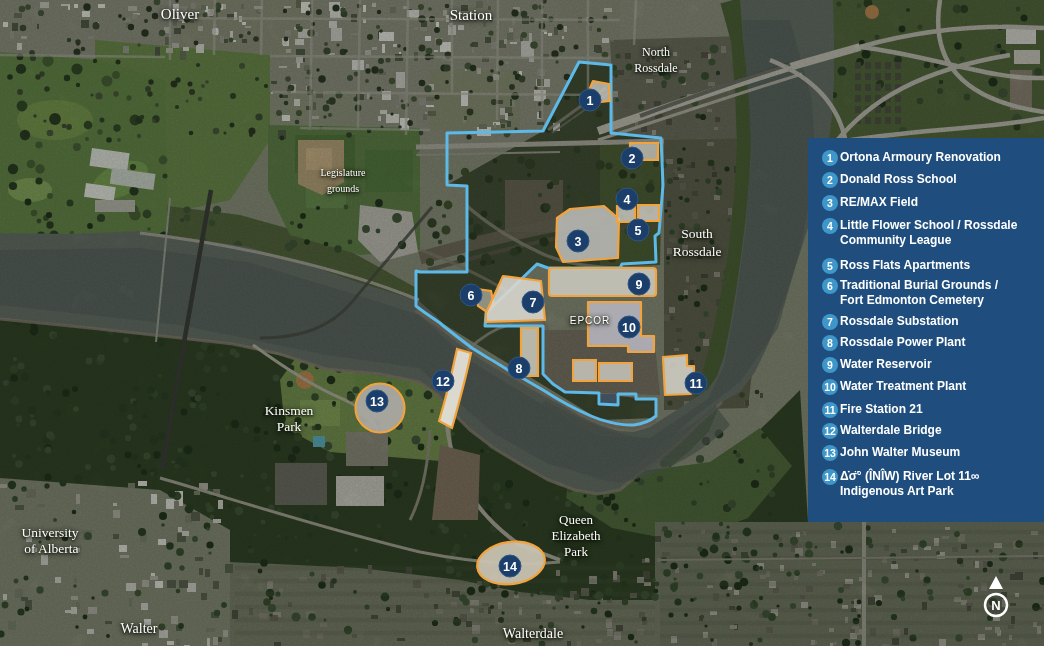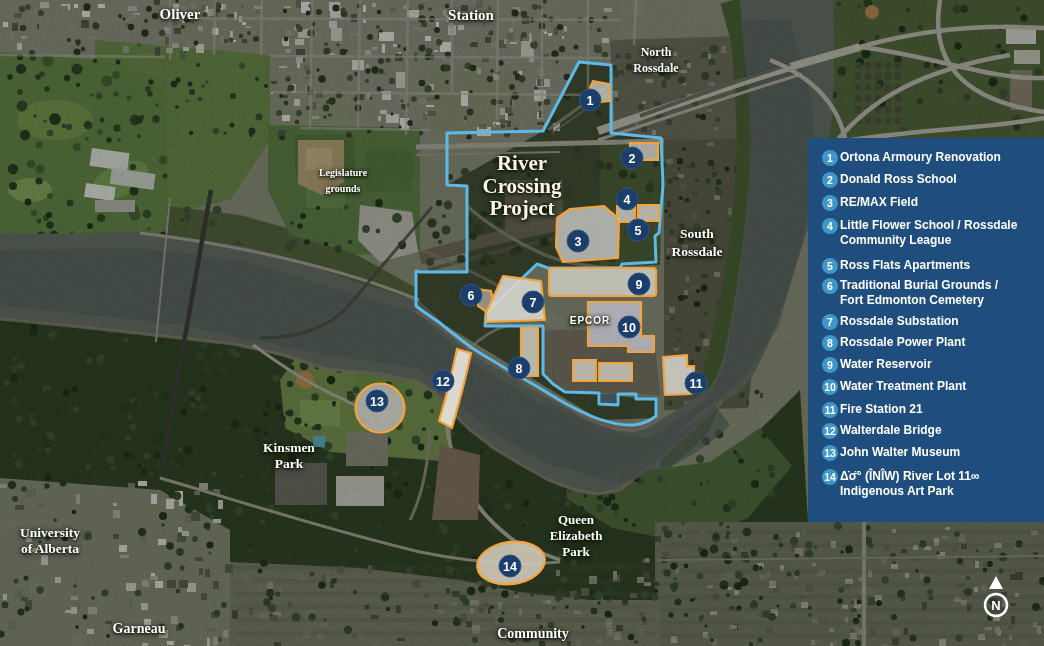--- a/index.html
+++ b/index.html
@@ -1,16 +1,16 @@
 <!DOCTYPE html>
 <html><head><meta charset="utf-8">
 <style>
 html,body{margin:0;padding:0;background:#5c6753;}
 #map{position:relative;width:1044px;height:646px;overflow:hidden;font-family:"Liberation Sans",sans-serif;}
-.lab{position:absolute;color:#fff;font-family:"Liberation Serif",serif;font-weight:bold;text-align:center;
+.lab{position:absolute;color:#fff;font-family:"Liberation Serif",serif;font-weight:normal;text-align:center;
  text-shadow:0 1px 2px rgba(15,20,10,.95),0 0 4px rgba(15,20,10,.8),0 2px 5px rgba(15,20,10,.6);
  transform:translate(-50%,-50%);white-space:nowrap;line-height:16px;}
 .leg-item{position:absolute;left:19px;color:#fff;font-size:12px;font-weight:bold;line-height:15px;}
 .leg-c{position:absolute;left:-18px;top:-0.5px;width:16px;height:16px;border-radius:50%;background:#3e96c9;
  color:#fff;font-size:10.5px;text-align:center;line-height:16px;font-weight:bold;}
 </style></head>
 <body>
 <div id="map">
 <svg width="1044" height="646" viewBox="0 0 1044 646">
 <defs>
@@ -2095,33 +2095,32 @@
 <div class="lab" style="left:180px;top:14px;font-size:15px;">Oliver</div>
 
 <div class="lab" style="left:471px;top:15px;font-size:15px;">Station</div>
 
 <div class="lab" style="left:656px;top:60px;font-size:12px;">North<br>Rossdale</div>
 
 <div class="lab" style="left:343px;top:181px;font-size:10px;">Legislature<br>grounds</div>
 
 <div class="lab" style="left:697px;top:243px;font-size:13.5px;line-height:18px;">South<br>Rossdale</div>
 
-<div class="lab" style="left:289px;top:419px;font-size:13.5px;margin-top:37px;">Kinsmen<br>Park</div>
-
-<div class="lab" style="left:50px;top:541px;font-size:13.5px;">University<br>of Alberta</div>
-
-<div class="lab" style="left:139px;top:629px;font-size:14px;">Garneau</div>
+<div class="lab" style="left:289px;top:419px;font-size:13.5px;">Kinsmen<br>Park</div>
+
+<div class="lab" style="left:50px;top:541px;font-size:13.5px;text-align:right;">University<br>of Alberta</div>
+
+<div class="lab" style="left:139px;top:629px;font-size:14px;">Walter</div>
 
 <div class="lab" style="left:576px;top:536px;font-size:13px;">Queen<br>Elizabeth<br>Park</div>
 
-<div class="lab" style="left:533px;top:634px;font-size:14px;">Community</div>
+<div class="lab" style="left:533px;top:634px;font-size:14px;">Walterdale</div>
 
 <div class="lab" style="left:590px;top:321px;font-size:10px;font-family:'Liberation Sans',sans-serif;letter-spacing:1px;">EPCOR</div>
 
-<div class="lab" style="left:522px;top:186px;font-size:21px;line-height:22.5px;color:#fbf5e6;">River<br>Crossing<br>Project</div>
 
 
 <div style="position:absolute;left:808px;top:138px;width:236px;height:384px;background:#1f4e7e;"></div>
 
 <div class="leg-item" style="left:840px;top:150px;"><span class="leg-c">1</span>Ortona Armoury Renovation</div>
 
 <div class="leg-item" style="left:840px;top:172px;"><span class="leg-c">2</span>Donald Ross School</div>
 
 <div class="leg-item" style="left:840px;top:195px;"><span class="leg-c">3</span>RE/MAX Field</div>
 

